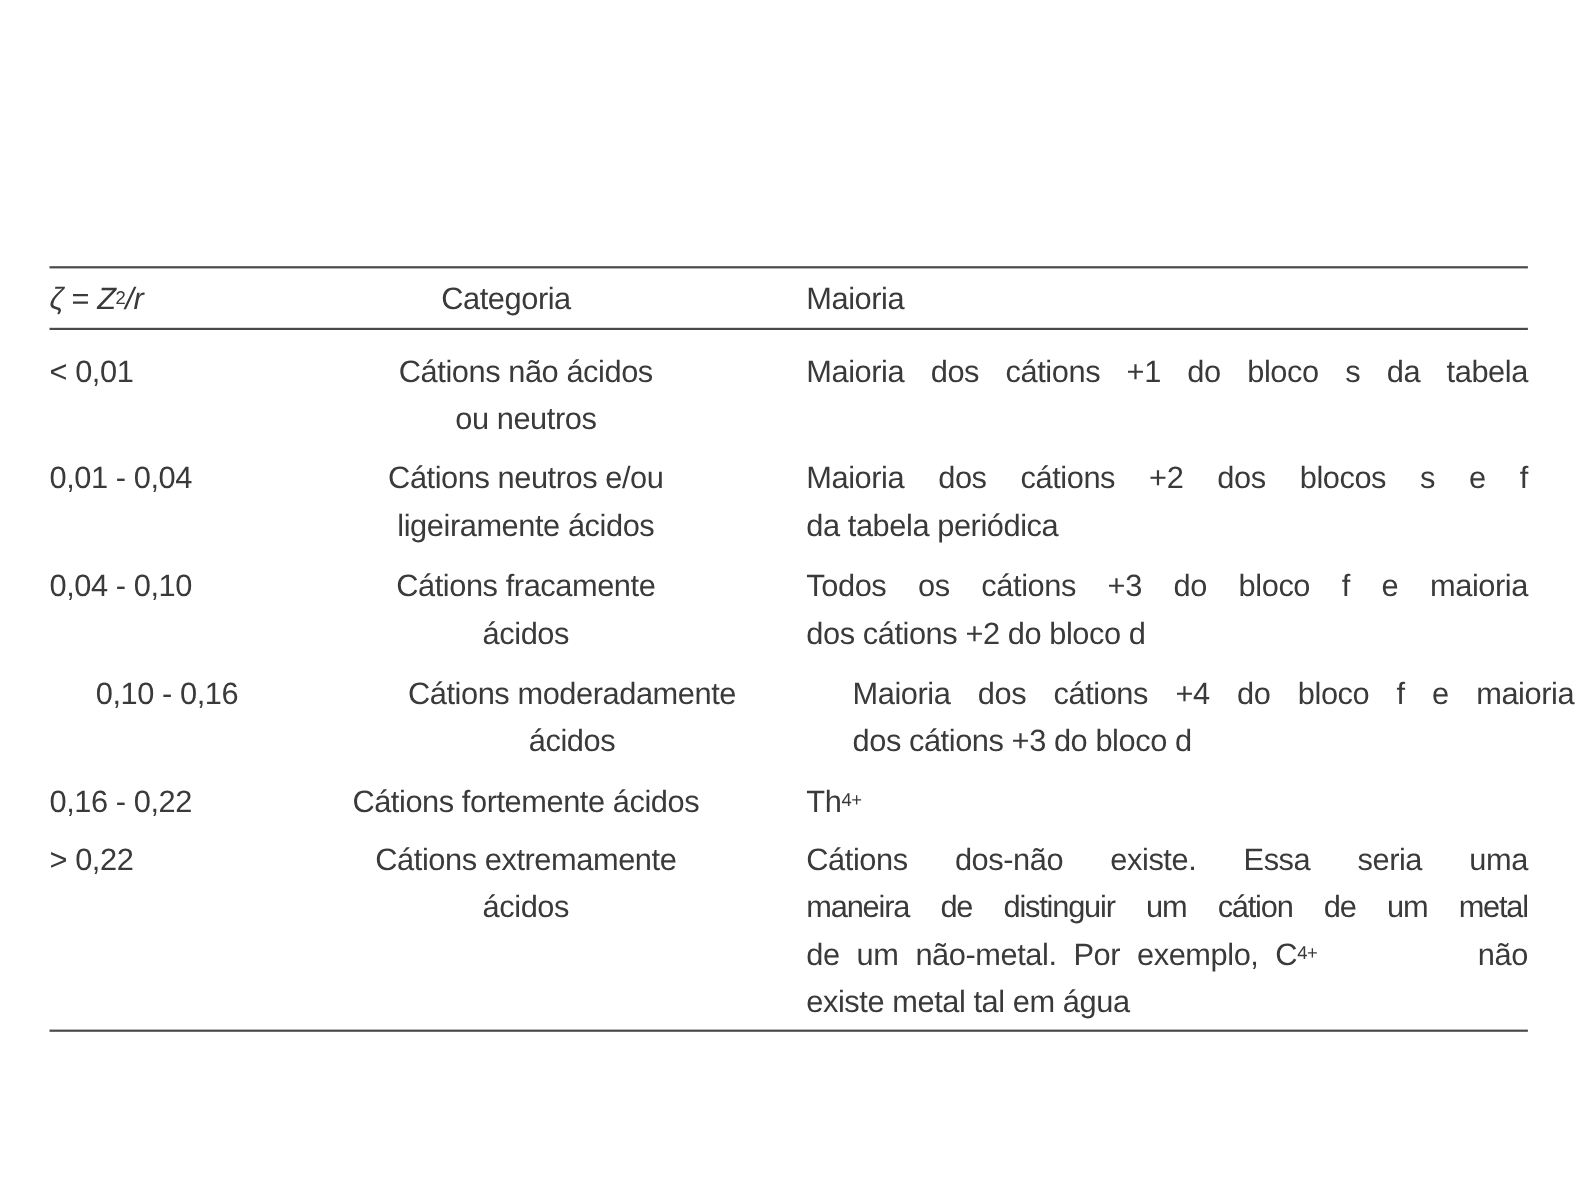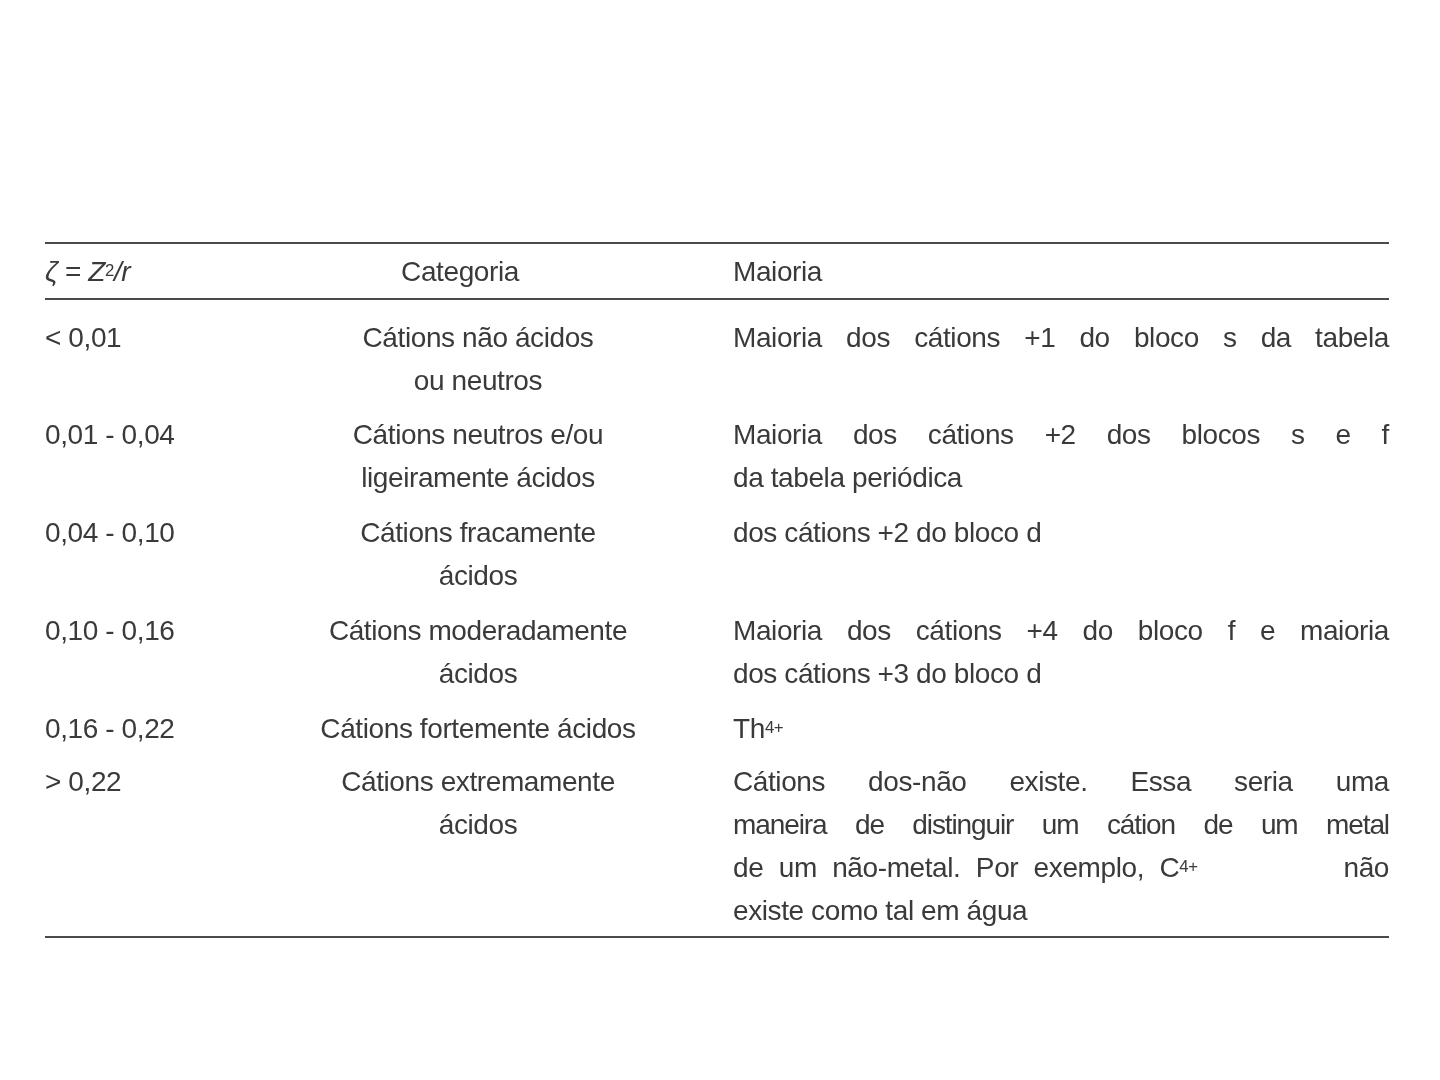--- a/index.html
+++ b/index.html
@@ -100,25 +100,26 @@
       </div>
     </div>
 
     <div class="row data-row" style="position:absolute; top:211px; height:98px;">
       <div class="cell c1">0,04 - 0,10</div>
       <div class="cell c2">
         <div>Cátions fracamente</div>
         <div>ácidos</div>
       </div>
       <div class="cell c3">
+        <div style="text-align:justify;text-align-last:justify;">Todos os cátions +3 do bloco f e maioria</div>
         <div>dos cátions +2 do bloco d</div>
       </div>
     </div>
 
-    <div class="row data-row" style="position:absolute; top:309px; height:98px;">
+    <div class="row data-row" style="position:absolute; top:309px; height:98px;margin-left:42px;">
       <div class="cell c1">0,10 - 0,16</div>
       <div class="cell c2">
         <div>Cátions moderadamente</div>
         <div>ácidos</div>
       </div>
       <div class="cell c3">
         <div style="text-align:justify;text-align-last:justify;">Maioria dos cátions +4 do bloco f e maioria</div>
         <div>dos cátions +3 do bloco d</div>
       </div>
     </div>
@@ -139,20 +140,20 @@
         <div>Cátions extremamente</div>
         <div>ácidos</div>
       </div>
       <div class="cell c3">
         <div style="text-align:justify;text-align-last:justify;">Cátions dos-não existe. Essa seria uma</div>
         <div style="text-align:justify;text-align-last:justify;letter-spacing:-1.1px;">maneira de distinguir um cátion de um metal</div>
         <div style="display:flex;justify-content:space-between;">
           <span><span style="word-spacing:8px;">de um não-metal. Por exemplo, C</span><sup>4+</sup></span>
           <span> não</span>
         </div>
-        <div>existe como tal em água</div>
+        <div>existe metal tal em água</div>
       </div>
     </div>
 
   </div>
 
   <div class="rule"></div>
 </div>
 
 </body></html>

